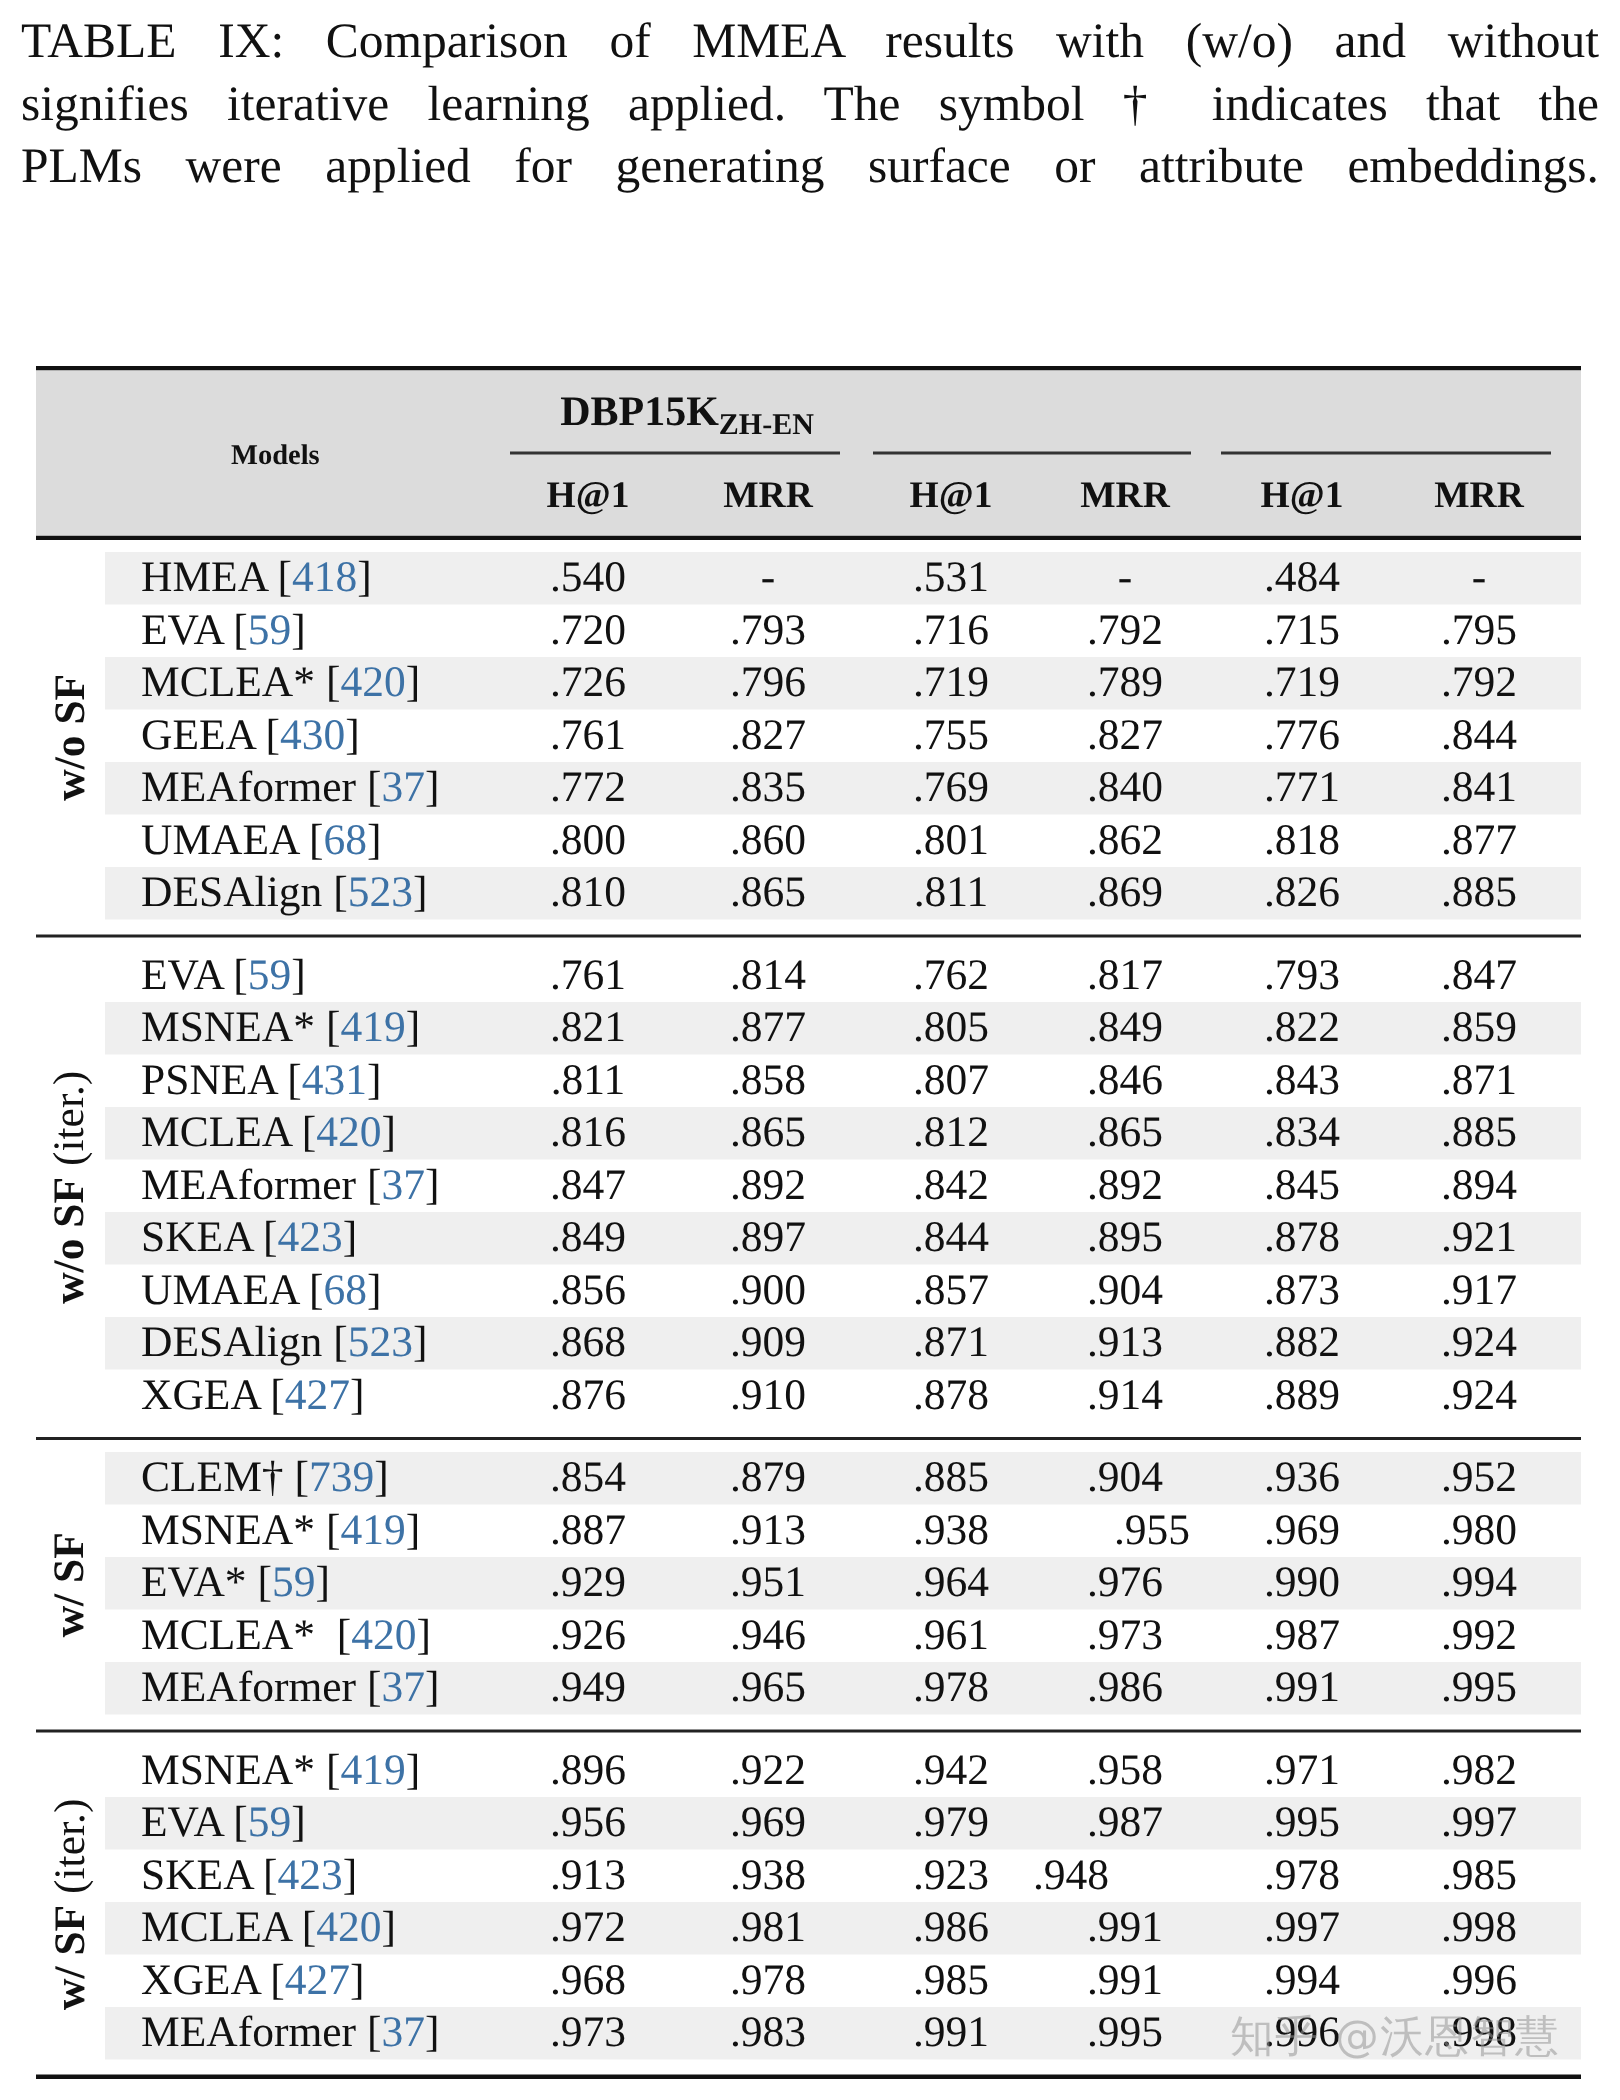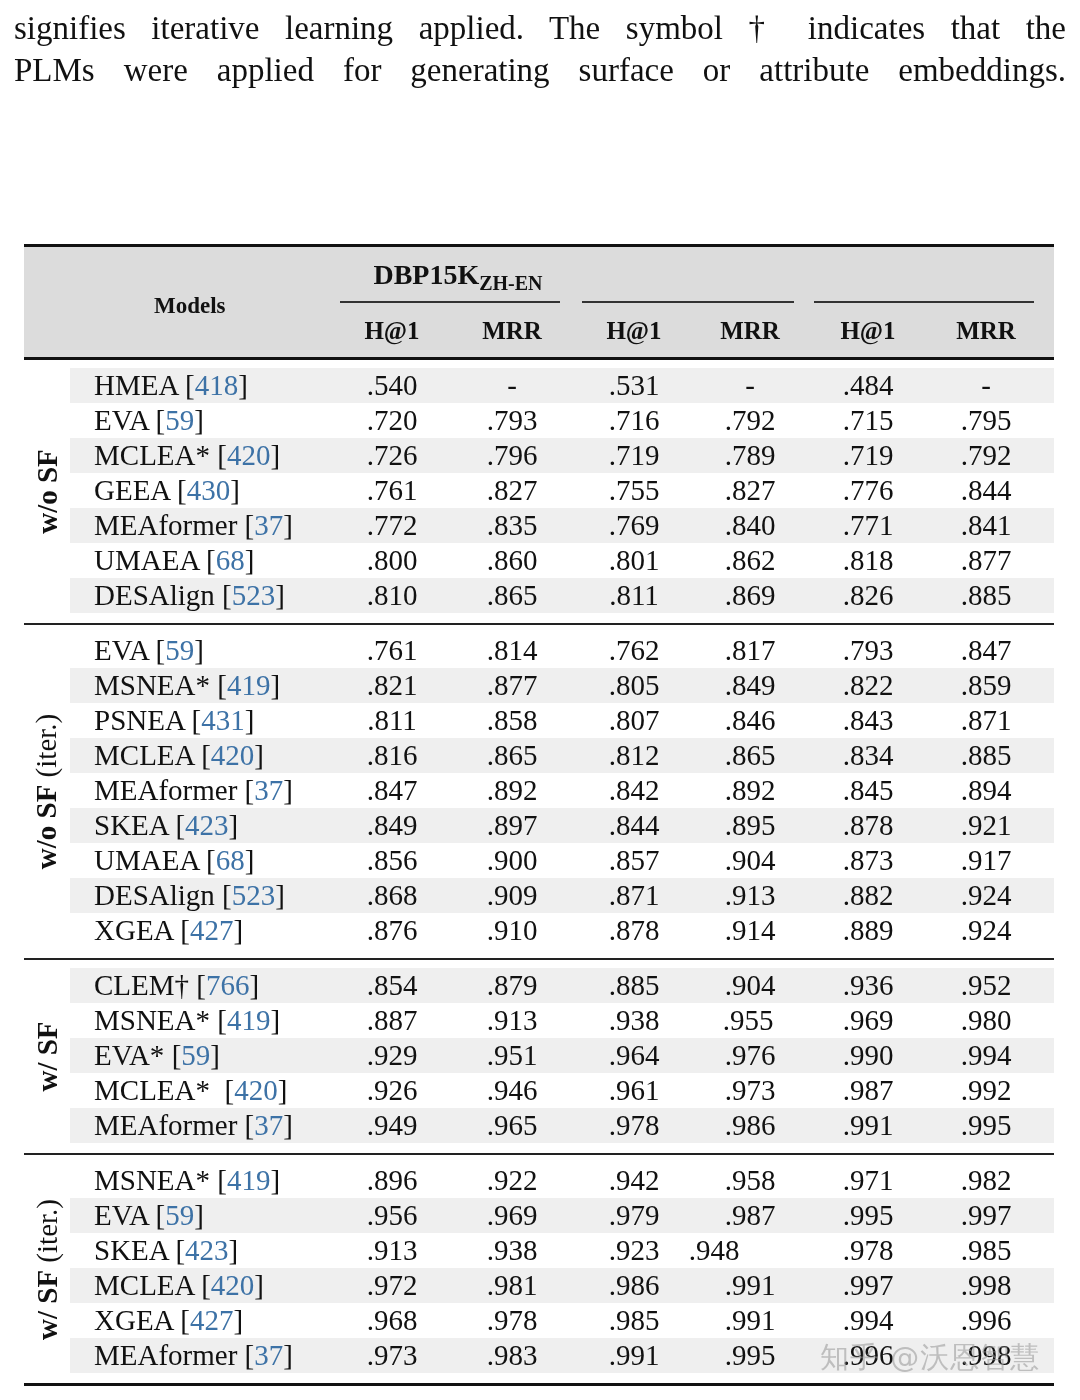--- a/index.html
+++ b/index.html
@@ -7,21 +7,21 @@
            font-family: "Liberation Serif", "DejaVu Serif", serif; color: #111; }
     .caption { position: absolute; left: 14px; top: 8px; width: 1052px;
                font-size: 33px; line-height: 41.5px; text-align: justify; text-align-last: left; }
     .caption .line { display: block; text-align: justify; text-align-last: justify; white-space: nowrap; }
     .caption .line.last { text-align-last: left; }
     .cite { color: #3d72a6; }
     .tbl { position: absolute; left: 24px; top: 244px; width: 1030px; }
     .rule-heavy { height: 3px; background: #111; }
     .rule-mid { height: 2px; background: #222; }
     .head { background: #dcdcdc; height: 110px; position: relative; font-weight: bold; }
-    .head .models { position: absolute; left: 130px; top: 46px; font-size: 23px; }
+    .head .models { position: absolute; left: 130px; top: 46px; font-size: 19px; }
     .head .ds { position: absolute; top: 12px; font-size: 28px; text-align: center; }
     .head .ds sub { font-size: 20px; vertical-align: -6px; }
     .head .dsline { position: absolute; top: 54px; height: 2px; background: #333; }
     .head .metric { position: absolute; top: 70px; font-size: 25px; text-align: center; width: 100px; }
     .group { position: relative; }
     .group .label { position: absolute; left: 0; width: 46px; display: flex; align-items: center; justify-content: center; }
     .group .label span { transform: rotate(-90deg); white-space: nowrap; font-size: 29px; display: block; }
     .group .label b { font-weight: bold; }
     .group .rows { padding: 8px 0 10px 0; }
     .row { height: 35px; position: relative; font-size: 29px; line-height: 35px; }
@@ -30,20 +30,21 @@
     .row .name { position: absolute; left: 70px; white-space: pre; }
     .row.shade .v { margin-left: -46px; }
     .row .v { position: absolute; width: 100px; text-align: center; }
     .watermark { position: absolute; left: 820px; top: 1338px; font-family: "DejaVu Sans", sans-serif;
                  font-size: 29px; color: rgba(150,150,150,0.55); letter-spacing: 1px; }
   </style>
 </head>
 <body>
 
 <div class="caption" id="caption">
+    <span class="line"><span>TABLE IX: Comparison of MMEA results with (w/o) and without</span></span>
     <span class="line"><span>signifies iterative learning applied. The symbol † indicates that the</span></span>
     <span class="line"><span>PLMs were applied for generating surface or attribute embeddings.</span></span>
   </div>
 
 <div class="tbl">
   <div class="rule-heavy"></div>
   <div class="head">
     <div class="models">Models</div>
     <div class="ds" style="left:316px;width:236px"><span>DBP15K</span><sub>ZH-EN</sub></div>
     <div class="dsline" style="left:316px;width:220px"></div>
@@ -217,34 +218,34 @@
           </div>
         </div>
       </div>
       <div class="rule-mid"></div>
       <div class="group">
         <div class="label" style="top: 0px; bottom: 0px;">
           <span><b>w/ SF</b><span style="display: inline; transform: none;"></span></span>
         </div>
         <div class="rows">
           <div class="row shade">
-            <span class="name"><span>CLEM† </span><span>[</span><span class="cite">766</span><span>]</span></span>
+            <span class="name"><span>CLEM† </span><span>[</span><span class="cite">739</span><span>]</span></span>
             <span class="v" style="left: 318px;">.854</span>
             <span class="v" style="left: 438px;">.879</span>
             <span class="v" style="left: 560px;">.885</span>
             <span class="v" style="left: 676px;">.904</span>
             <span class="v" style="left: 794px;">.936</span>
             <span class="v" style="left: 912px;">.952</span>
           </div>
           <div class="row">
             <span class="name"><span>MSNEA* </span><span>[</span><span class="cite">419</span><span>]</span></span>
             <span class="v" style="left: 318px;">.887</span>
             <span class="v" style="left: 438px;">.913</span>
             <span class="v" style="left: 560px;">.938</span>
-            <span class="v" style="left: 674px;">.955</span>
+            <span class="v" style="left: 694px;">.955</span>
             <span class="v" style="left: 794px;">.969</span>
             <span class="v" style="left: 912px;">.980</span>
           </div>
           <div class="row shade">
             <span class="name"><span>EVA* </span><span>[</span><span class="cite">59</span><span>]</span></span>
             <span class="v" style="left: 318px;">.929</span>
             <span class="v" style="left: 438px;">.951</span>
             <span class="v" style="left: 560px;">.964</span>
             <span class="v" style="left: 676px;">.976</span>
             <span class="v" style="left: 794px;">.990</span>

